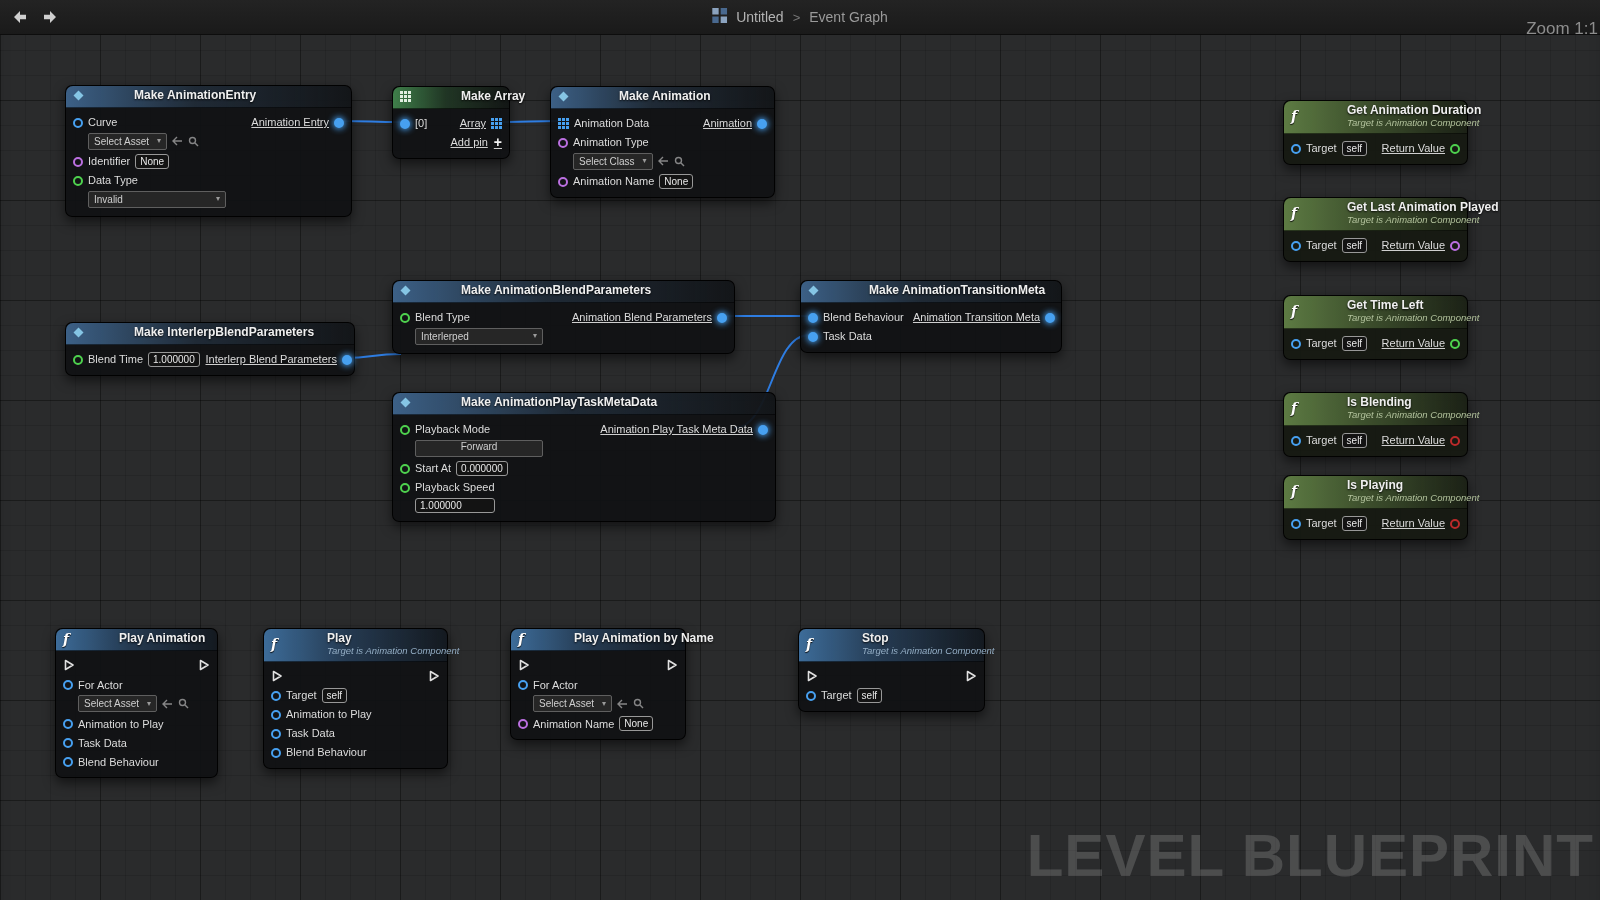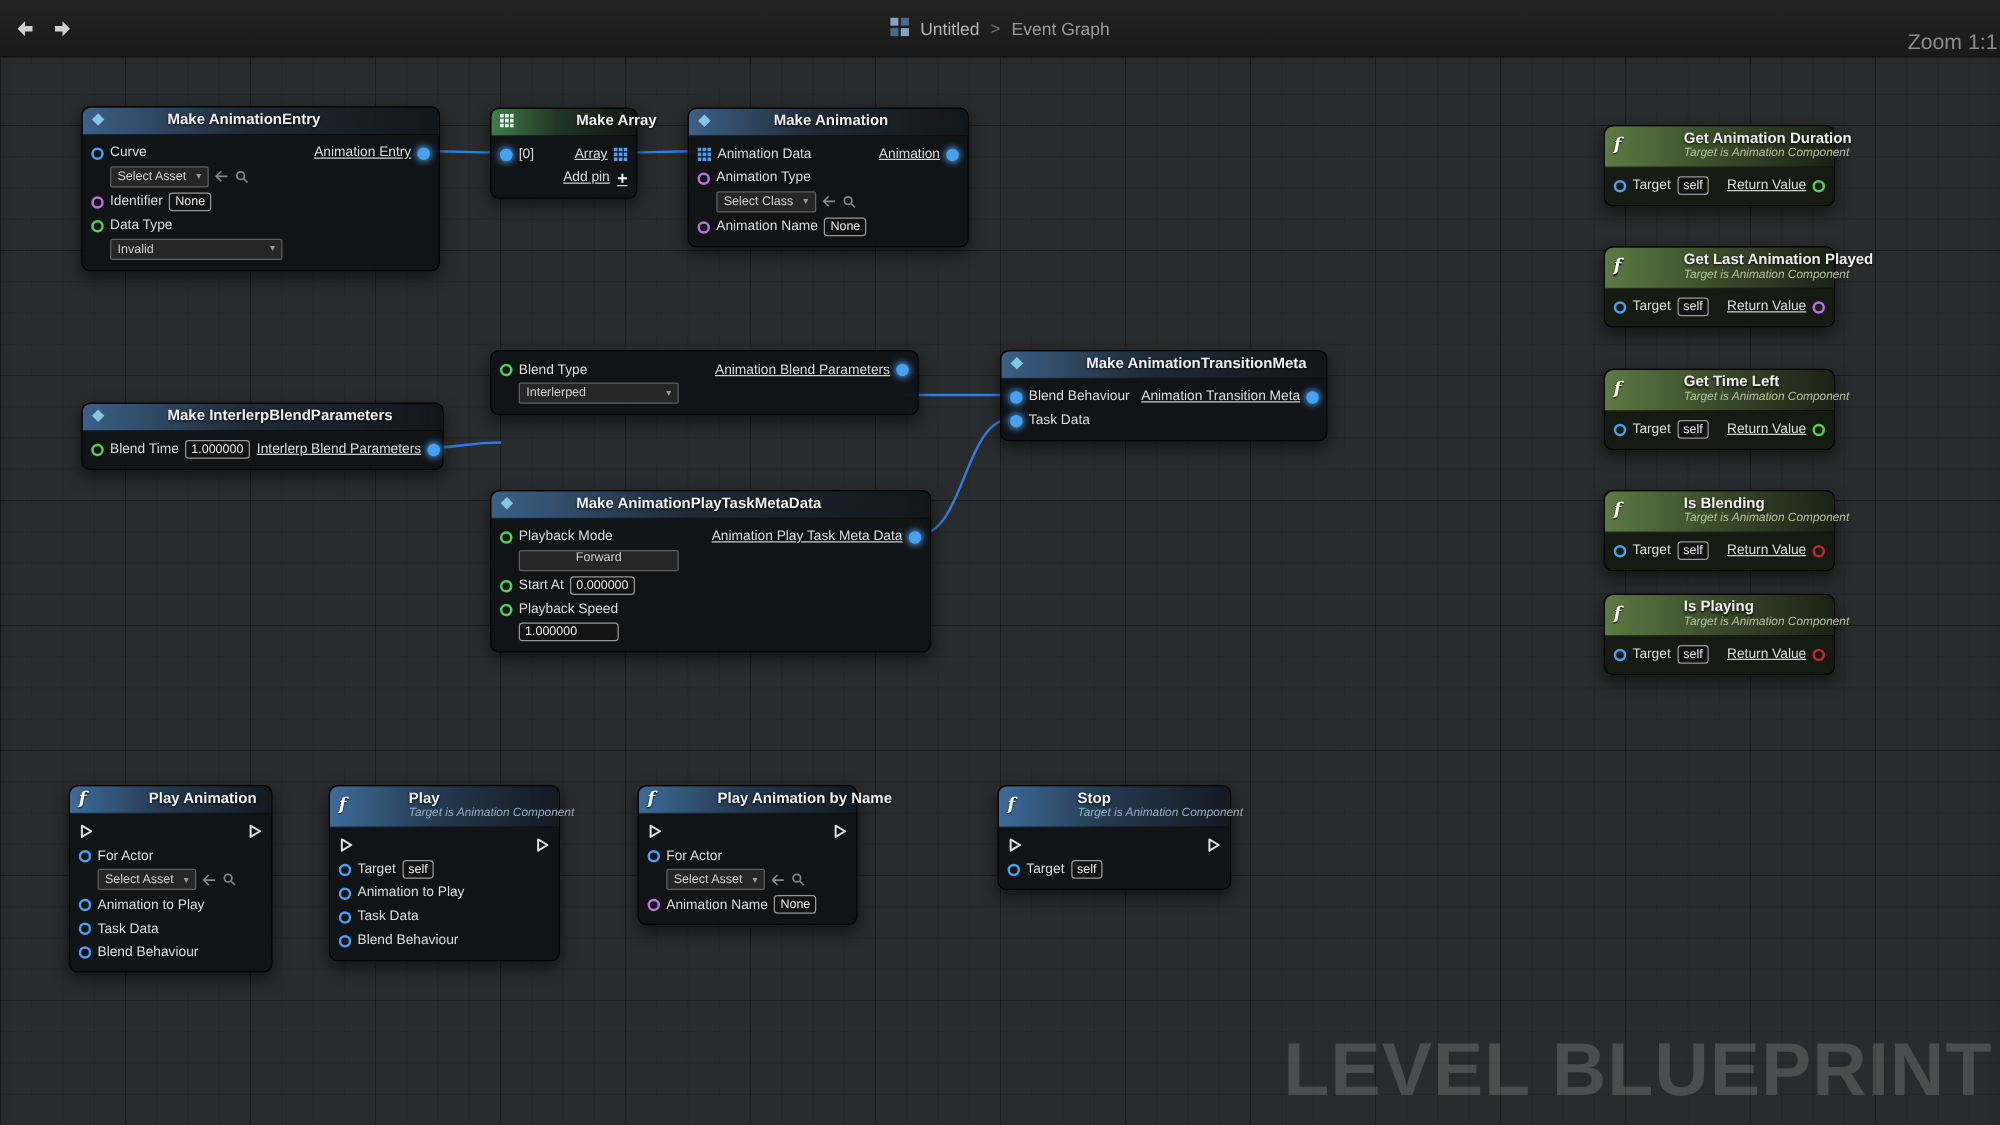--- a/index.html
+++ b/index.html
@@ -9,21 +9,21 @@
   #canvas{position:absolute;inset:0;background-color:#2a2b2c;
     background-image:
       linear-gradient(rgba(0,0,0,0.30) 1px, transparent 1px),
       linear-gradient(90deg, rgba(0,0,0,0.30) 1px, transparent 1px),
       linear-gradient(rgba(0,0,0,0.12) 1px, transparent 1px),
       linear-gradient(90deg, rgba(0,0,0,0.12) 1px, transparent 1px);
     background-size:100px 100px,100px 100px,25px 25px,25px 25px;
     z-index:0;}
   #canvas::after{content:"";position:absolute;inset:0;box-shadow:inset 0 18px 22px -16px rgba(0,0,0,0.85);pointer-events:none;}
 
-  #topbar{position:absolute;top:0;left:0;right:0;height:46px;background:linear-gradient(#232323,#1a1a1a);
+  #topbar{position:absolute;top:0;left:0;right:0;height:35px;background:linear-gradient(#232323,#1a1a1a);
     border-bottom:1px solid #0d0d0d;display:flex;align-items:center;z-index:10;}
   .nav{display:flex;gap:6px;padding-left:8px;}
   .navbtn{width:24px;height:24px;display:flex;align-items:center;justify-content:center;border-radius:3px;}
   .crumb{position:absolute;left:50%;transform:translateX(-50%);display:flex;align-items:center;gap:9px;color:#b3b3b3;font-size:14px;}
   .crumb .sep{color:#787878;font-size:13px;}
   .crumb .tab{color:#9a9a9a;}
   #zoom{margin-left:auto;padding-right:2px;color:#8d8d8d;font-size:17px;white-space:nowrap;margin-top:23px;}
 
   #watermark{position:absolute;right:6px;bottom:10px;font-size:60px;font-weight:bold;letter-spacing:1px;
     color:rgba(255,255,255,0.16);z-index:1;white-space:nowrap;}
@@ -463,20 +463,30 @@
               <span class="pin-line">
                 <span class="plabel">Return Value</span>
               </span>
             </span>
             <span class="pin circle" style="border-color: rgb(187, 42, 42);"></span>
           </span>
         </div>
       </div>
     </div>
     <div class="node struct" style="left: 392px; top: 280px; width: 343px;">
+      <div class="node-header">
+        <span class="hicon">
+          <svg width="11" height="11" viewBox="0 0 11 11">
+            <path d="M5.5 0.5 L10.5 5.5 L5.5 10.5 L0.5 5.5 Z" fill="#8ed0f0" opacity="0.9"></path>
+          </svg>
+        </span>
+        <span class="hcol">
+          <span class="t">Make AnimationBlendParameters</span>
+        </span>
+      </div>
       <div class="node-body">
         <div class="node-row">
           <span class="side">
             <span class="pin circle" style="border-color: rgb(78, 209, 78);"></span>
             <span class="stack">
               <span class="pin-line">
                 <span class="plabel">Blend Type</span>
               </span>
               <span class="dropdown" style="width: 128px;">
                 <span class="dd-text">Interlerped</span>
@@ -563,21 +573,21 @@
             <span class="pin circle" style="border-color: rgb(71, 160, 240); background-color: rgb(71, 160, 240); box-shadow: rgb(71, 160, 240) 0px 0px 6px 1px;"></span>
             <span class="stack">
               <span class="pin-line">
                 <span class="plabel">Task Data</span>
               </span>
             </span>
           </span>
         </div>
       </div>
     </div>
-    <div class="node struct" style="left: 392px; top: 392px; width: 353px;">
+    <div class="node struct" style="left: 392px; top: 392px; width: 384px;">
       <div class="node-header">
         <span class="hicon">
           <svg width="11" height="11" viewBox="0 0 11 11">
             <path d="M5.5 0.5 L10.5 5.5 L5.5 10.5 L0.5 5.5 Z" fill="#8ed0f0" opacity="0.9"></path>
           </svg>
         </span>
         <span class="hcol">
           <span class="t">Make AnimationPlayTaskMetaData</span>
         </span>
       </div>

